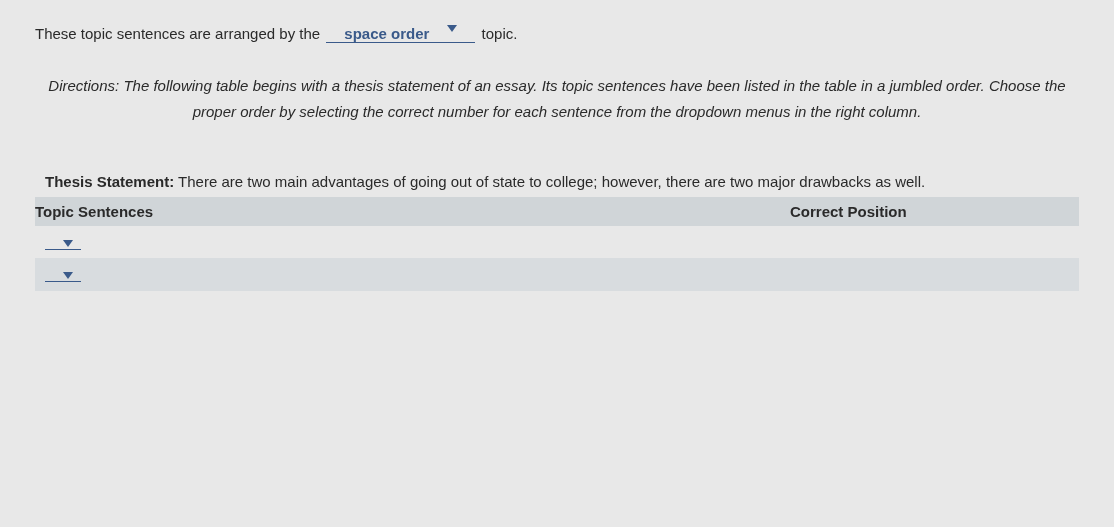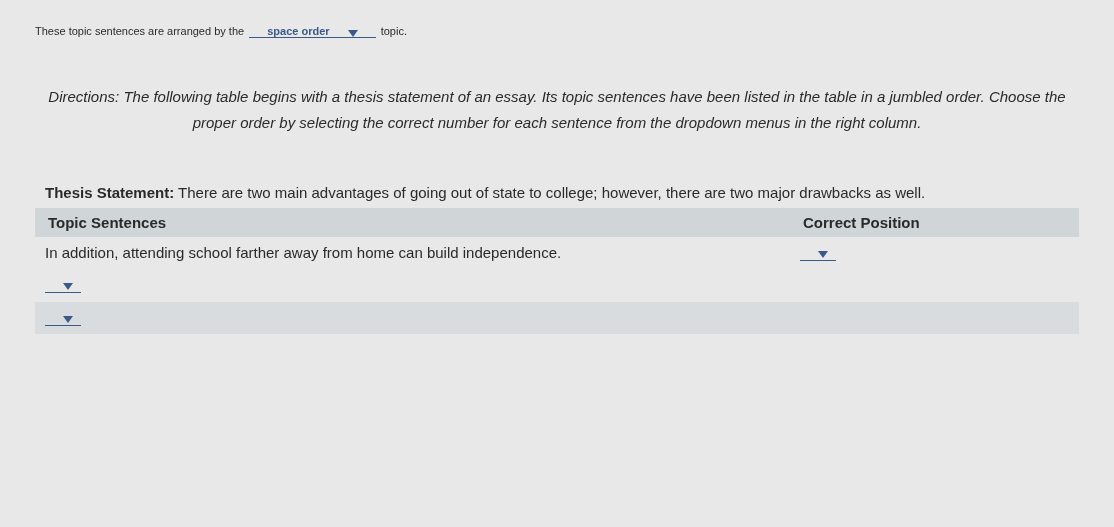--- a/index.html
+++ b/index.html
@@ -10,26 +10,26 @@
     body {
       font-family: Arial, Helvetica, sans-serif;
       background: #e8e8e8;
       padding: 25px 35px;
       color: #2a2a2a;
       font-size: 15px;
       width: 1114px;
       height: 527px;
     }
     .top-sentence {
-      margin-bottom: 46px;
-      font-size: 11px;
+      margin-bottom: 30px;
+      font-size: 15px;
     }
     .dropdown-inline {
       display: inline-flex;
-      align-items: flex-end;
+      align-items: flex-start;
       border-bottom: 1.5px solid #3a5a8a;
       padding: 0 18px 0 18px;
       color: #3a5a8a;
       font-weight: bold;
       cursor: pointer;
       margin: 0 2px;
     }
     .tri-down {
       display: inline-block;
       width: 0;
@@ -57,21 +57,21 @@
     .thesis-label {
       font-weight: bold;
     }
     .table-wrap {
       margin-top: 2px;
     }
     .header-row {
       display: flex;
       background: #d0d5d8;
       font-weight: bold;
-      padding: 6px 13px;
+      padding: 6px 0;
     }
     .col-left {
       width: 755px;
       padding-right: 20px;
     }
     .col-right {
       width: 180px;
     }
     .body-row {
       display: flex;
@@ -114,28 +114,20 @@
   <span class="thesis-label">Thesis Statement:</span>
   <span>There are two main advantages of going out of state to college; however, there are two major drawbacks as well.</span>
 </div>
 
 <div class="table-wrap">
   <div class="header-row">
     <div class="col-left">Topic Sentences</div>
     <div class="col-right">Correct Position</div>
   </div>
 
-  <div class="body-row">
-    <div class="col-left">In addition, attending school farther away from home can build independence.</div>
-    <div class="col-right">
-      <span class="dd-small">
-        <span class="tri-down"></span>
-      </span>
-    </div>
-  </div>
 
 
   <div class="body-row">
     <div class="col-right">
       <span class="dd-small">
         <span class="tri-down"></span>
       </span>
     </div>
   </div>
 

